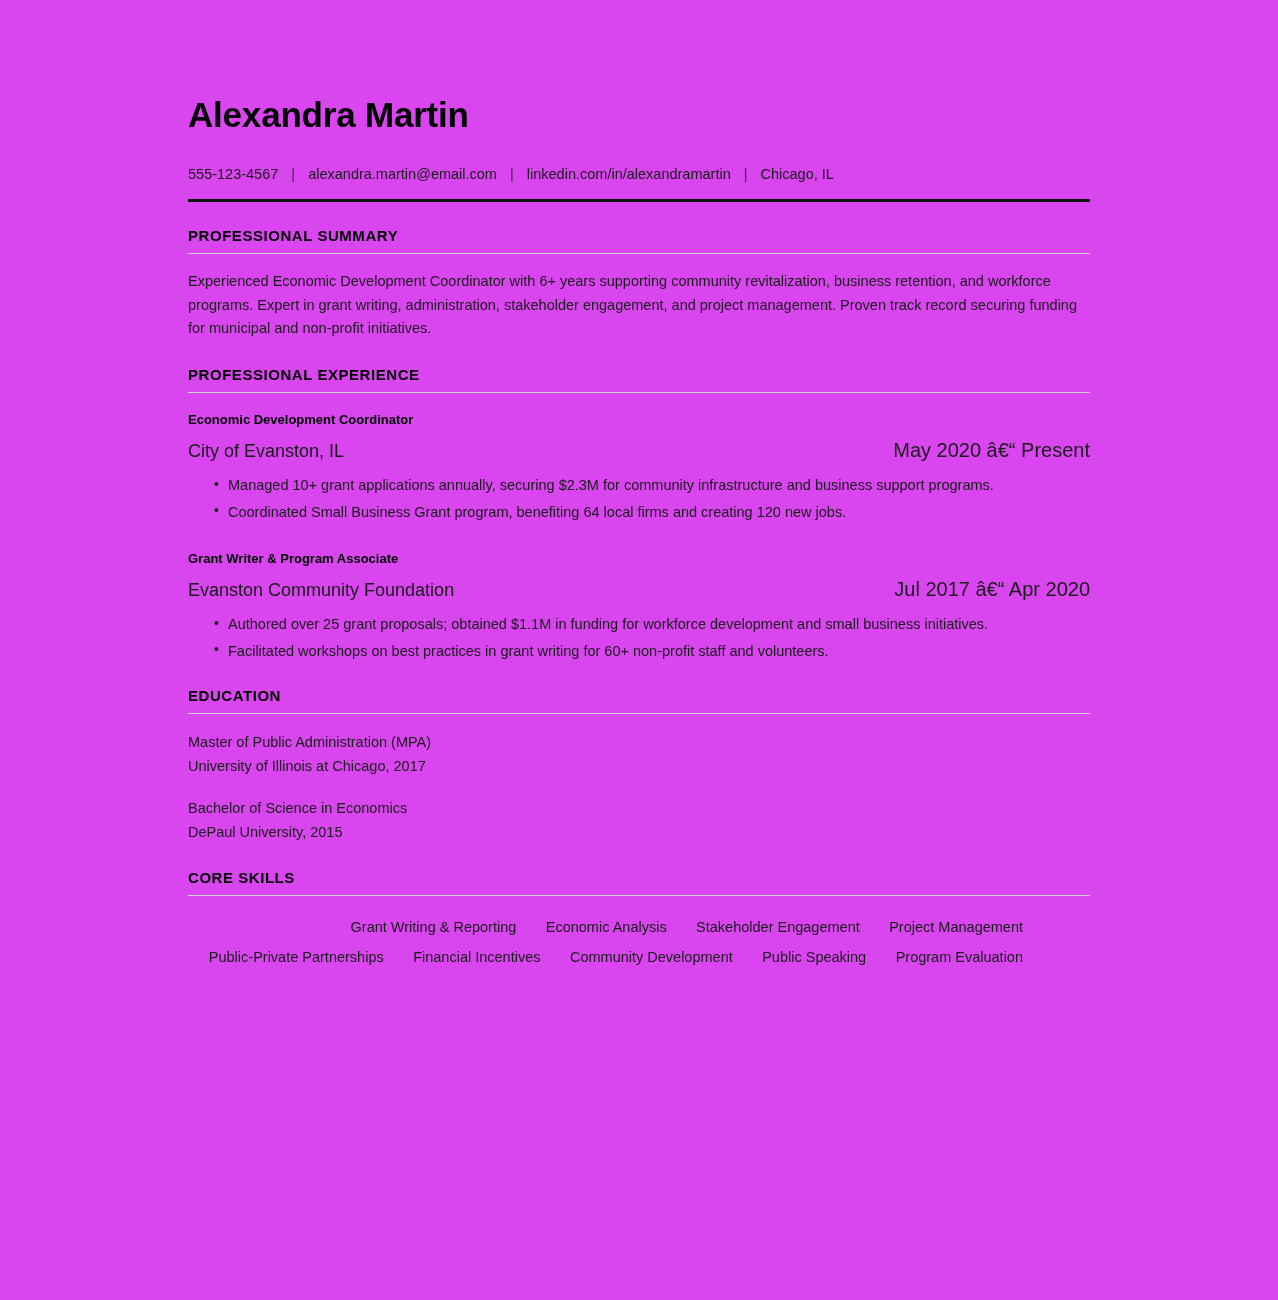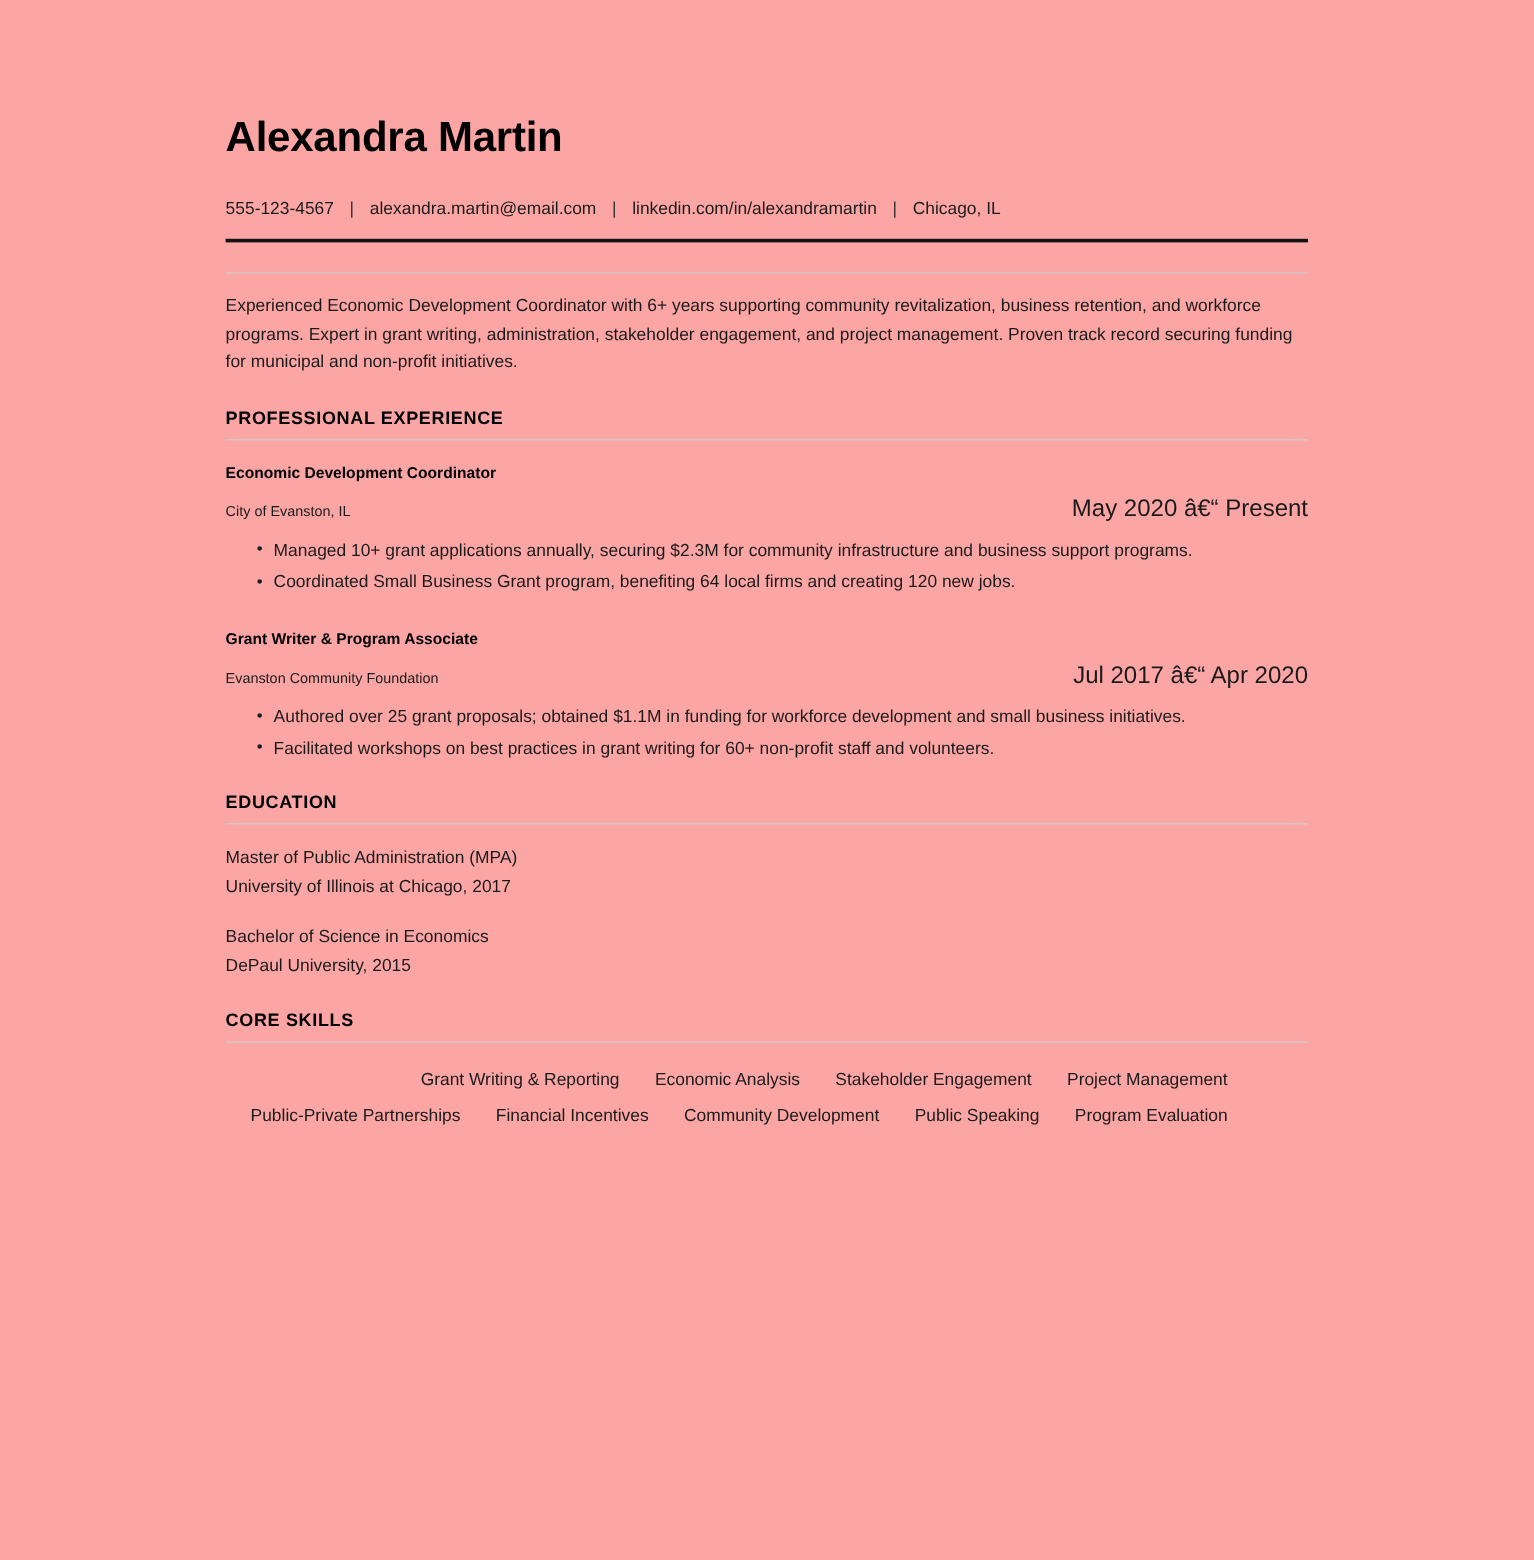--- a/index.html
+++ b/index.html
@@ -11,21 +11,21 @@
     width: 1278px;
     height: 1300px;
     font-family: "Liberation Sans", sans-serif;
     color: #1a1a1a;
     -webkit-font-smoothing: antialiased;
   }
   .page {
     position: relative;
     width: 1278px;
     height: 1300px;
-    background: #fca5a5;
+    background: #d946ef;
     box-sizing: border-box;
     padding: 96px 188px 0 188px;
   }
   .resume {
     width: 902px;
   }
 
   
   .name {
     font-size: 35px;
@@ -96,21 +96,21 @@
     margin: 0;
     line-height: 1.3;
   }
   .job-meta {
     display: flex;
     justify-content: space-between;
     align-items: baseline;
     margin-top: 8px;
   }
   .job-employer {
-    font-size: 12px;
+    font-size: 18px;
     color: #1a1a1a;
     line-height: 1.3;
   }
   .job-dates {
     font-size: 20px;
     color: #1a1a1a;
     line-height: 1.3;
     white-space: nowrap;
     text-align: right;
   }
@@ -179,20 +179,21 @@
         <span>alexandra.martin@email.com</span>
         <span class="contact-sep">|</span>
         <span>linkedin.com/in/alexandramartin</span>
         <span class="contact-sep">|</span>
         <span>Chicago, IL</span>
       </div>
       <hr class="header-rule">
     </div>
 
     <div class="section">
+      <h2 class="section-title">PROFESSIONAL SUMMARY</h2>
       <hr class="section-rule">
       <p class="summary-text">Experienced Economic Development Coordinator with 6+ years supporting community revitalization, business retention, and workforce programs. Expert in grant writing, administration, stakeholder engagement, and project management. Proven track record securing funding for municipal and non-profit initiatives.</p>
     </div>
 
     <div class="section">
       <h2 class="section-title">PROFESSIONAL EXPERIENCE</h2>
       <hr class="section-rule">
 
       <div class="job">
         <div class="job-title">Economic Development Coordinator</div>

